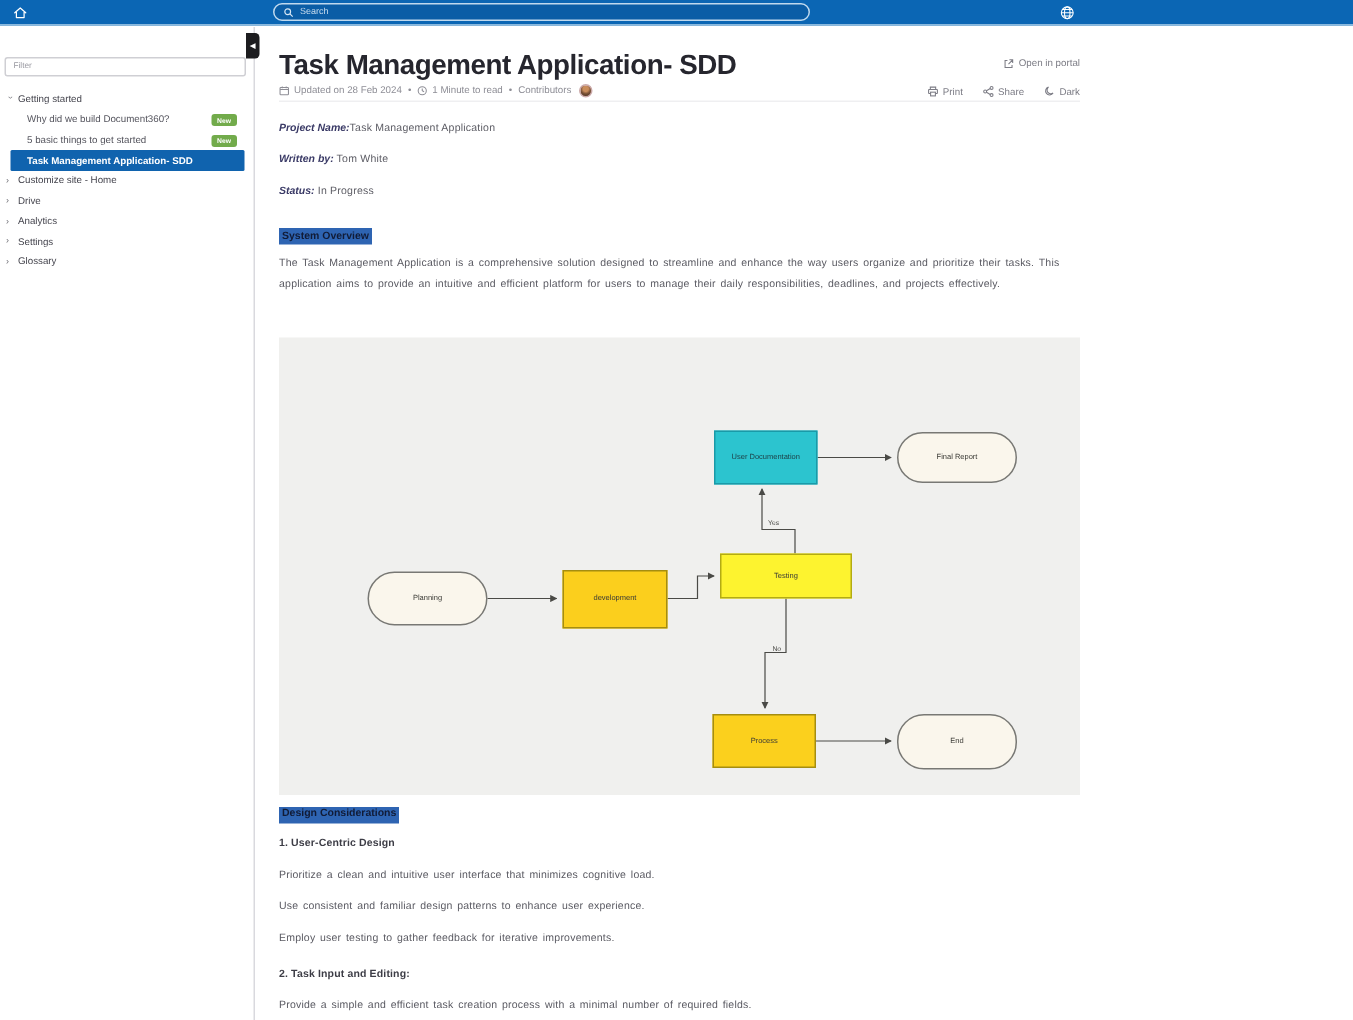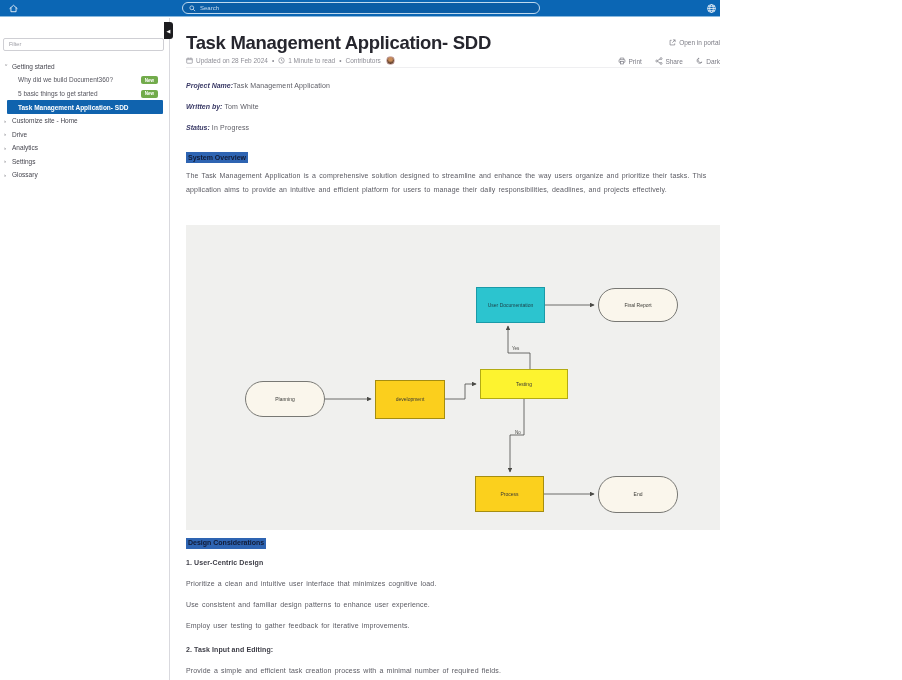--- a/index.html
+++ b/index.html
@@ -1,18 +1,18 @@
 <!DOCTYPE html>
 <html><head>
 <meta charset="utf-8">
 <style>
   * { margin:0; padding:0; box-sizing:border-box; }
   html,body { width:902px; height:680px; overflow:hidden; background:#fff;
               font-family:"Liberation Sans", sans-serif; }
-  .screen { position:relative; width:720px; height:680px; background:#fff; overflow:hidden; }
+  .screen { position:relative; width:902px; height:680px; background:#fff; overflow:hidden; }
 
   
   .topbar { position:absolute; top:0; left:0; width:902px; height:17px;
             background:#0b66b4; border-bottom:1px solid #8ab9de; z-index:10; }
   .home-btn { position:absolute; left:8px; top:3px; width:11px; height:11px; cursor:pointer; }
   .searchbox { position:absolute; left:182px; top:2px; width:358px; height:12px;
                background:#0a5da6; border:1px solid #bfd9ee; border-radius:6px;
                display:flex; align-items:center; padding:0 6px; gap:4px; }
   .searchbox input { background:transparent; border:none; outline:none; color:#e7f1fa;
                      font-size:6px; width:100%; font-family:"Liberation Sans", sans-serif; }

